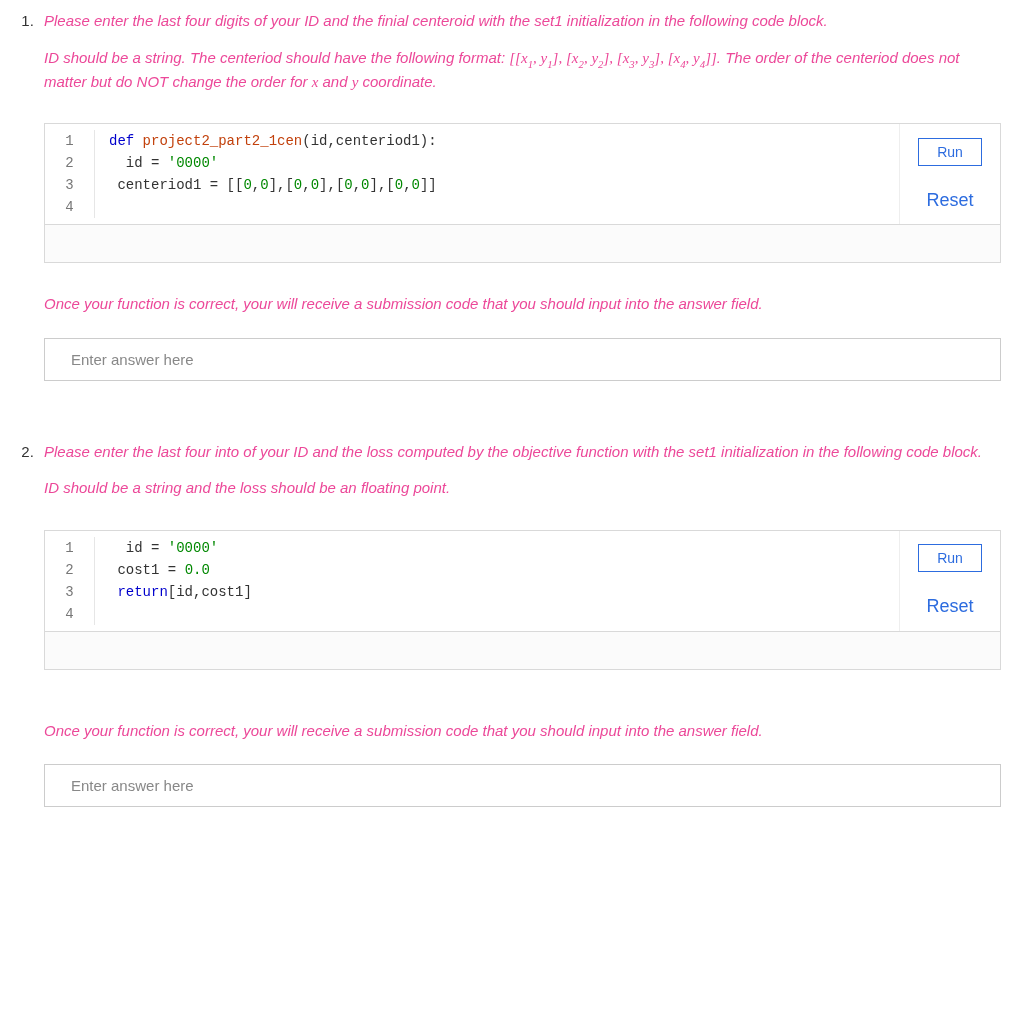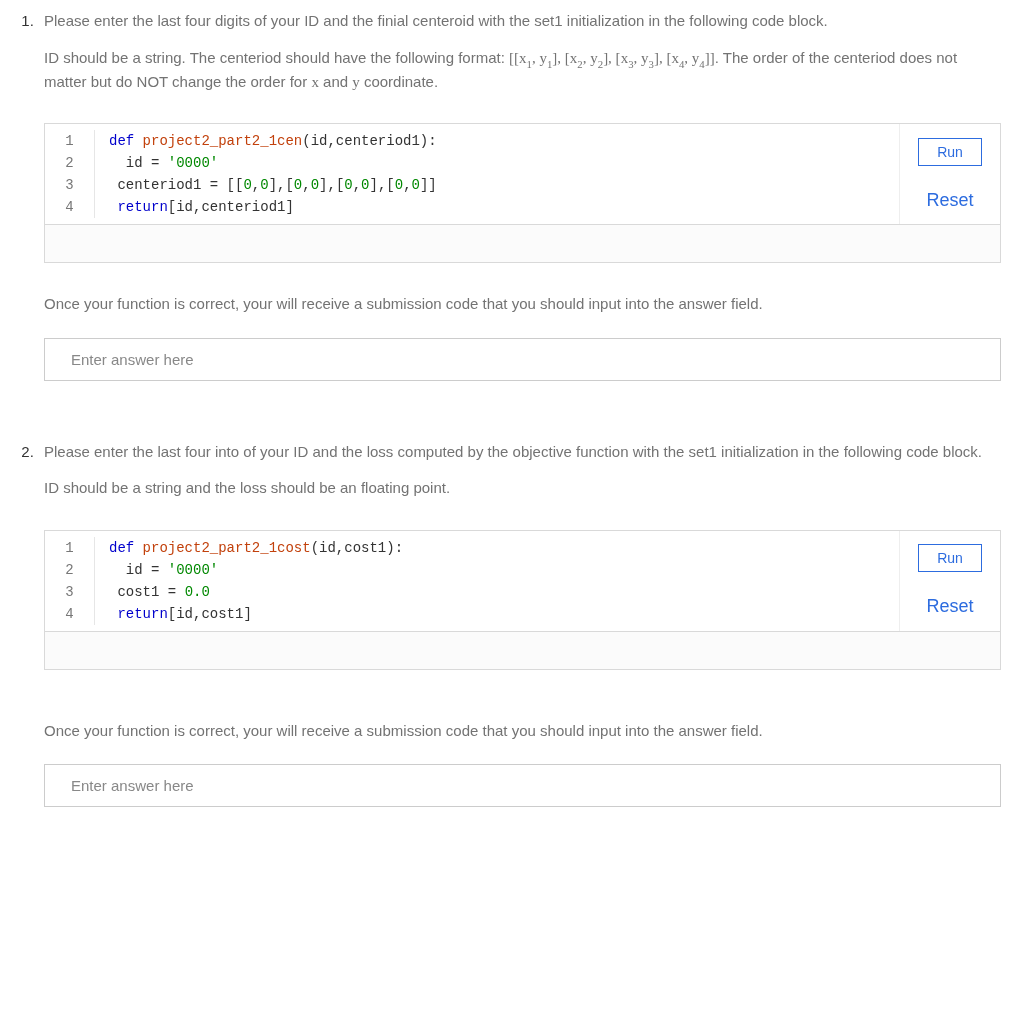--- a/index.html
+++ b/index.html
@@ -7,21 +7,21 @@
     margin: 0;
     padding: 10px 10px 20px 10px;
     font-family: -apple-system, BlinkMacSystemFont, "Segoe UI", Helvetica, Arial, sans-serif;
     font-size: 15px;
     color: #333;
     background: #fff;
     width: 1011px;
   }
   ol.qlist { margin: 0; padding: 0 0 0 28px; }
   ol.qlist > li { margin-bottom: 60px; padding-left: 6px; }
-  .para { line-height: 1.5; margin-bottom: 14px; color: #737373; }
+  .para { line-height: 1.5; margin-bottom: 14px; color: #ec4899; font-style: italic; }
   .math { font-family: "Cambria Math", "STIX", "Times New Roman", serif; }
   .math .sub { font-size: 0.72em; vertical-align: sub; position: relative; top: 0.1em; }
 
   .codewrap {
     border: 1px solid #d9d9d9;
     margin: 30px 0 30px 0;
     display: flex;
     flex-direction: column;
   }
   .codearea {
@@ -110,21 +110,20 @@
           <div class="gutter">
             <div>1</div>
             <div>2</div>
             <div>3</div>
             <div>4</div>
           </div>
           <div class="codelines">
             <div class="line"><span class="kw">def </span><span class="fn">project2_part2_1cen</span><span>(id,centeriod1):</span></div>
             <div class="line"><span>  id = </span><span class="str">'0000'</span></div>
             <div class="line"><span> centeriod1 = [[</span><span class="num">0</span><span>,</span><span class="num">0</span><span>],[</span><span class="num">0</span><span>,</span><span class="num">0</span><span>],[</span><span class="num">0</span><span>,</span><span class="num">0</span><span>],[</span><span class="num">0</span><span>,</span><span class="num">0</span><span>]]</span></div>
-            <div class="line"><span class="kw"> return</span><span>[id,centeriod1]</span></div>
           </div>
         </div>
         <div class="buttons">
           <button class="run-btn">Run</button>
           <a class="reset-link">Reset</a>
         </div>
       </div>
       <div class="outbar"></div>
     </div>
 
@@ -139,21 +138,20 @@
     <div class="codewrap">
       <div class="codearea">
         <div class="editor">
           <div class="gutter">
             <div>1</div>
             <div>2</div>
             <div>3</div>
             <div>4</div>
           </div>
           <div class="codelines">
-            <div class="line"><span class="kw">def </span><span class="fn">project2_part2_1cost</span><span>(id,cost1):</span></div>
             <div class="line"><span>  id = </span><span class="str">'0000'</span></div>
             <div class="line"><span> cost1 = </span><span class="num">0.0</span></div>
             <div class="line"><span class="kw"> return</span><span>[id,cost1]</span></div>
           </div>
         </div>
         <div class="buttons">
           <button class="run-btn">Run</button>
           <a class="reset-link">Reset</a>
         </div>
       </div>

